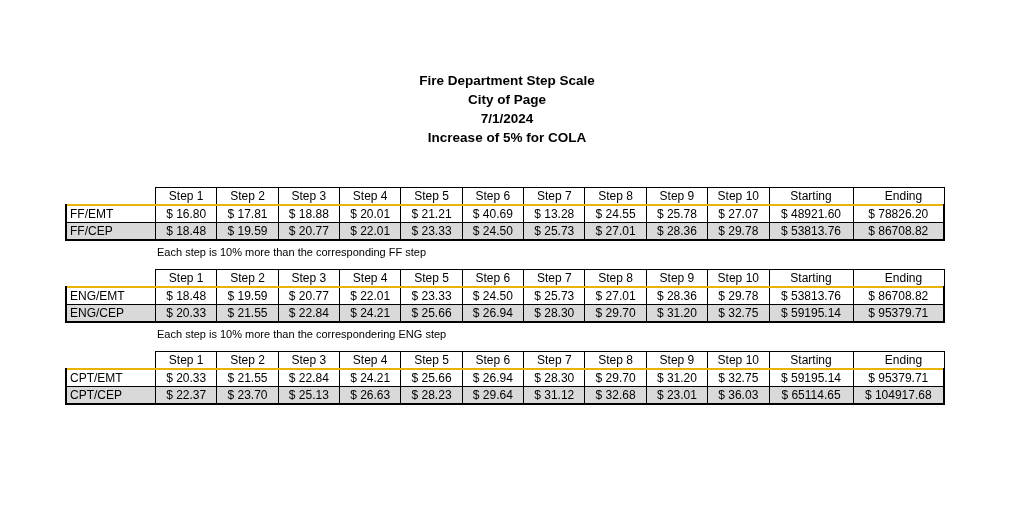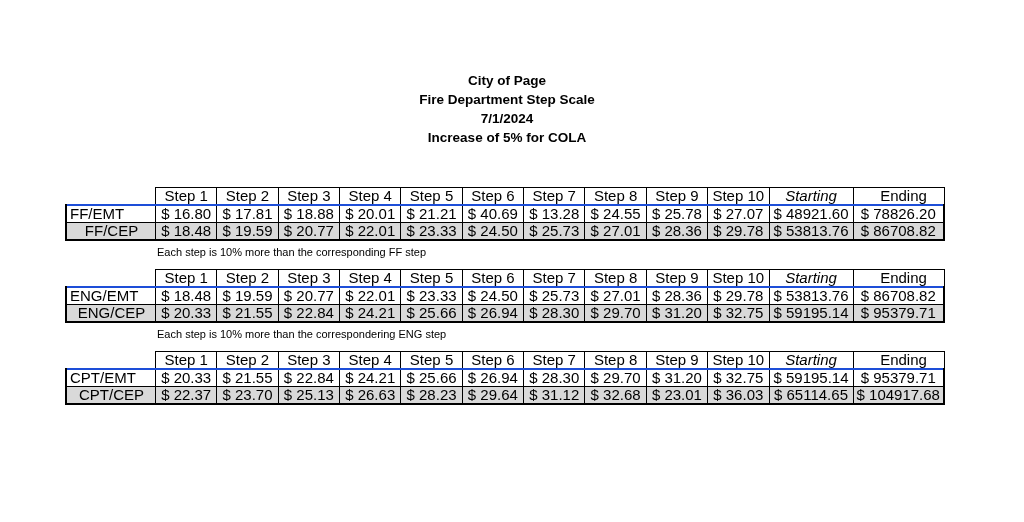--- a/index.html
+++ b/index.html
@@ -25,61 +25,61 @@
     font-weight: bold;
     font-size: 13.5px;
     line-height: 19px;
   }
   .step-table {
     position: absolute;
     left: 65px;
     width: 880px;
     border-collapse: collapse;
     table-layout: fixed;
-    font-size: 15px;
+    font-size: 12px;
   }
   .step-table th, .step-table td {
     border: 1px solid #000000;
     height: 14px;
     line-height: 14px;
     padding: 1px 2px;
     font-weight: normal;
     text-align: center;
     white-space: nowrap;
     overflow: hidden;
   }
   .step-table th:nth-child(1)  { width: 85px; }
-  .step-table th:nth-child(12) { width: 79px; font-style: italic; }
+  .step-table th:nth-child(12) { width: 79px; }
   .step-table th:nth-child(13) { width: 76px; padding-left: 12px; }
   .step-table th.corner { border: none; background: transparent; }
   .step-table td:first-child {
     text-align: left;
     padding-left: 3px;
   }
-  .step-table tbody tr:first-child td { border-top: 2px solid #1d4ed8; }
+  .step-table tbody tr:first-child td { border-top: 2px solid #eab308; }
   .step-table tbody tr:last-child td  { border-bottom: 2px solid #000000; }
   .step-table tbody td:first-child    { border-left: 2px solid #000000; }
   .step-table tbody td:last-child     { border-right: 2px solid #000000; }
-  .step-table tr.shaded td { background: var(--shaded, #d9d9d9); text-align: center; }
+  .step-table tr.shaded td { background: var(--shaded, #d9d9d9); }
   .note {
     position: absolute;
     left: 157px;
     font-size: 11px;
     line-height: 13px;
     white-space: nowrap;
   }
 </style>
 </head>
 <body>
 
 <div class="sheet">
 
   <div class="title-block">
+    <div>Fire Department Step Scale</div>
     <div>City of Page</div>
-    <div>Fire Department Step Scale</div>
     <div>7/1/2024</div>
     <div>Increase of 5% for COLA</div>
   </div>
 
   <table class="step-table" style="top:187px">
       <thead>
         <tr>
           <th class="corner"></th>
           <th>Step 1</th>
           <th>Step 2</th>

